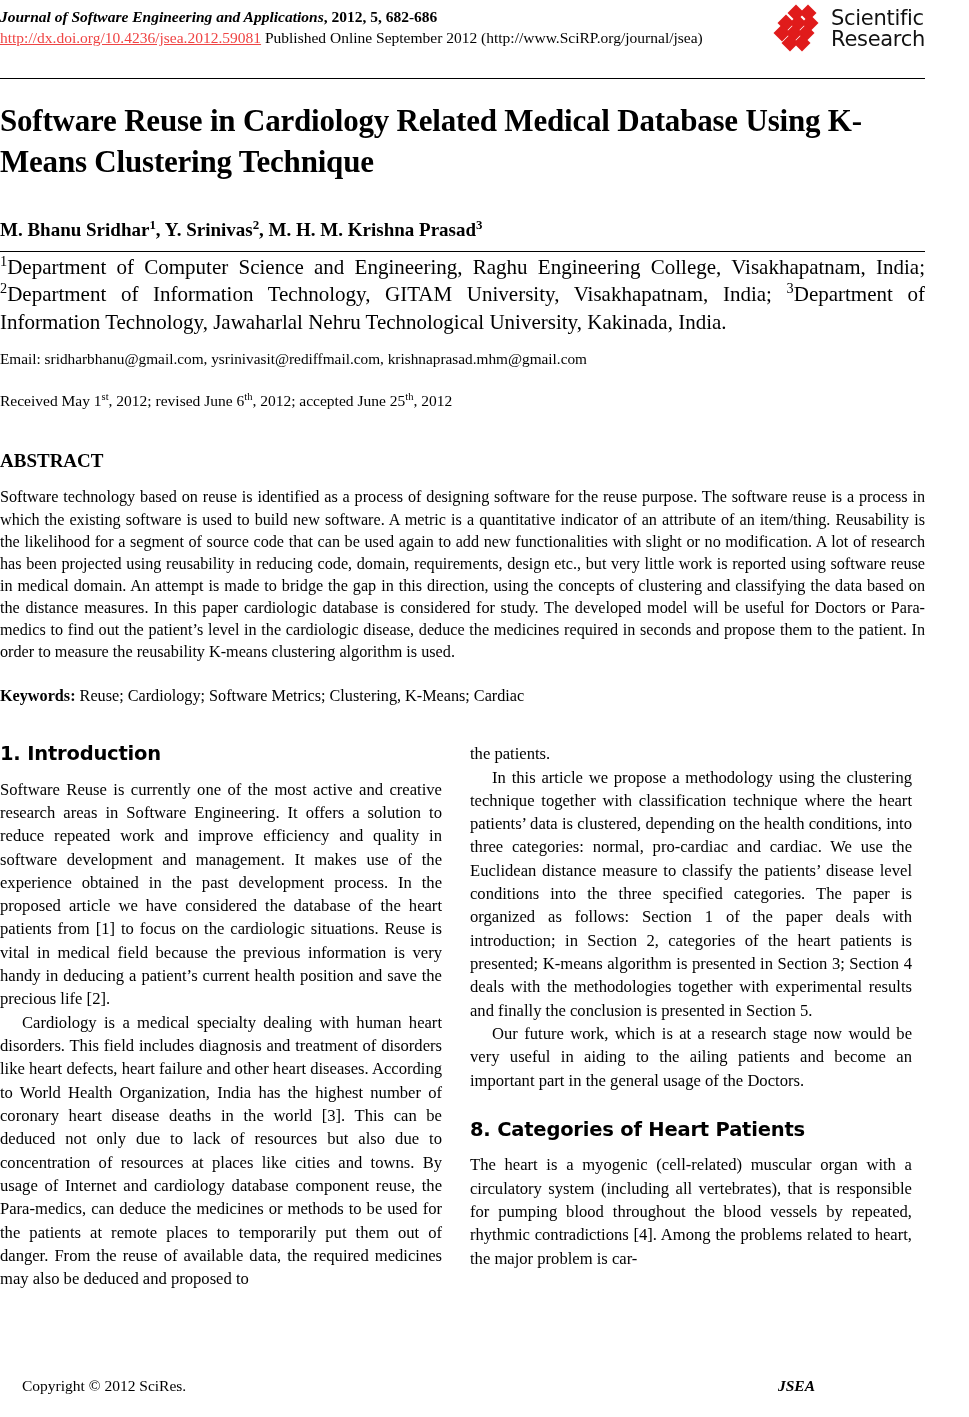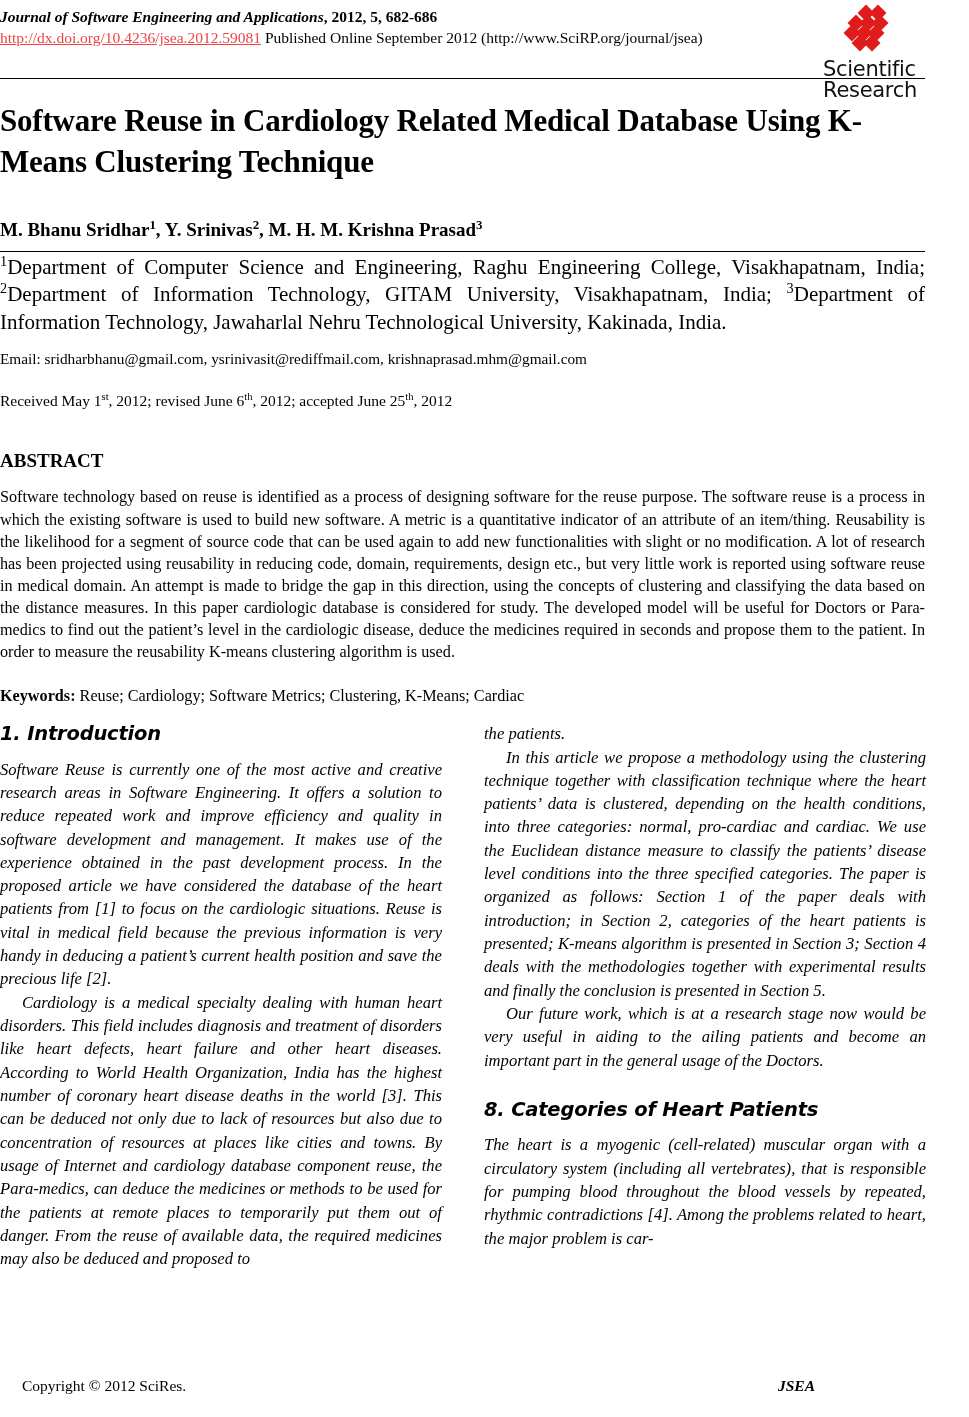--- a/index.html
+++ b/index.html
@@ -56,26 +56,25 @@
     white-space: nowrap;
   }
   .doi-link {
     color: #ef4444;
     text-decoration: underline;
   }
 
   
   .logo {
     position: absolute;
-    right: 8px;
+    right: 0;
     top: 0;
     display: flex;
     align-items: center;
     gap: 7px;
-    flex-direction: column;
   }
   .logo-mark {
     width: 48px;
     height: 46px;
     position: relative;
     flex: 0 0 auto;
   }
   .logo-mark i {
     position: absolute;
     width: 12px;
@@ -154,24 +153,23 @@
   }
   .keywords {
     font-size: 16.2px;
     line-height: 1.35;
     margin: 23px 0 0 0;
   }
   .keywords b { font-weight: bold; }
 
   
   .columns {
-    margin-top: 14px;
+    margin-top: 34px;
     display: flex;
-    gap: 42px;
-    font-style: italic;
+    gap: 28px;
   }
   .col {
     width: 442px;
     flex: 0 0 442px;
   }
   .sec-head {
     font-family: "DejaVu Sans", sans-serif;
     font-size: 19.5px;
     font-weight: bold;
     line-height: 1.2;

